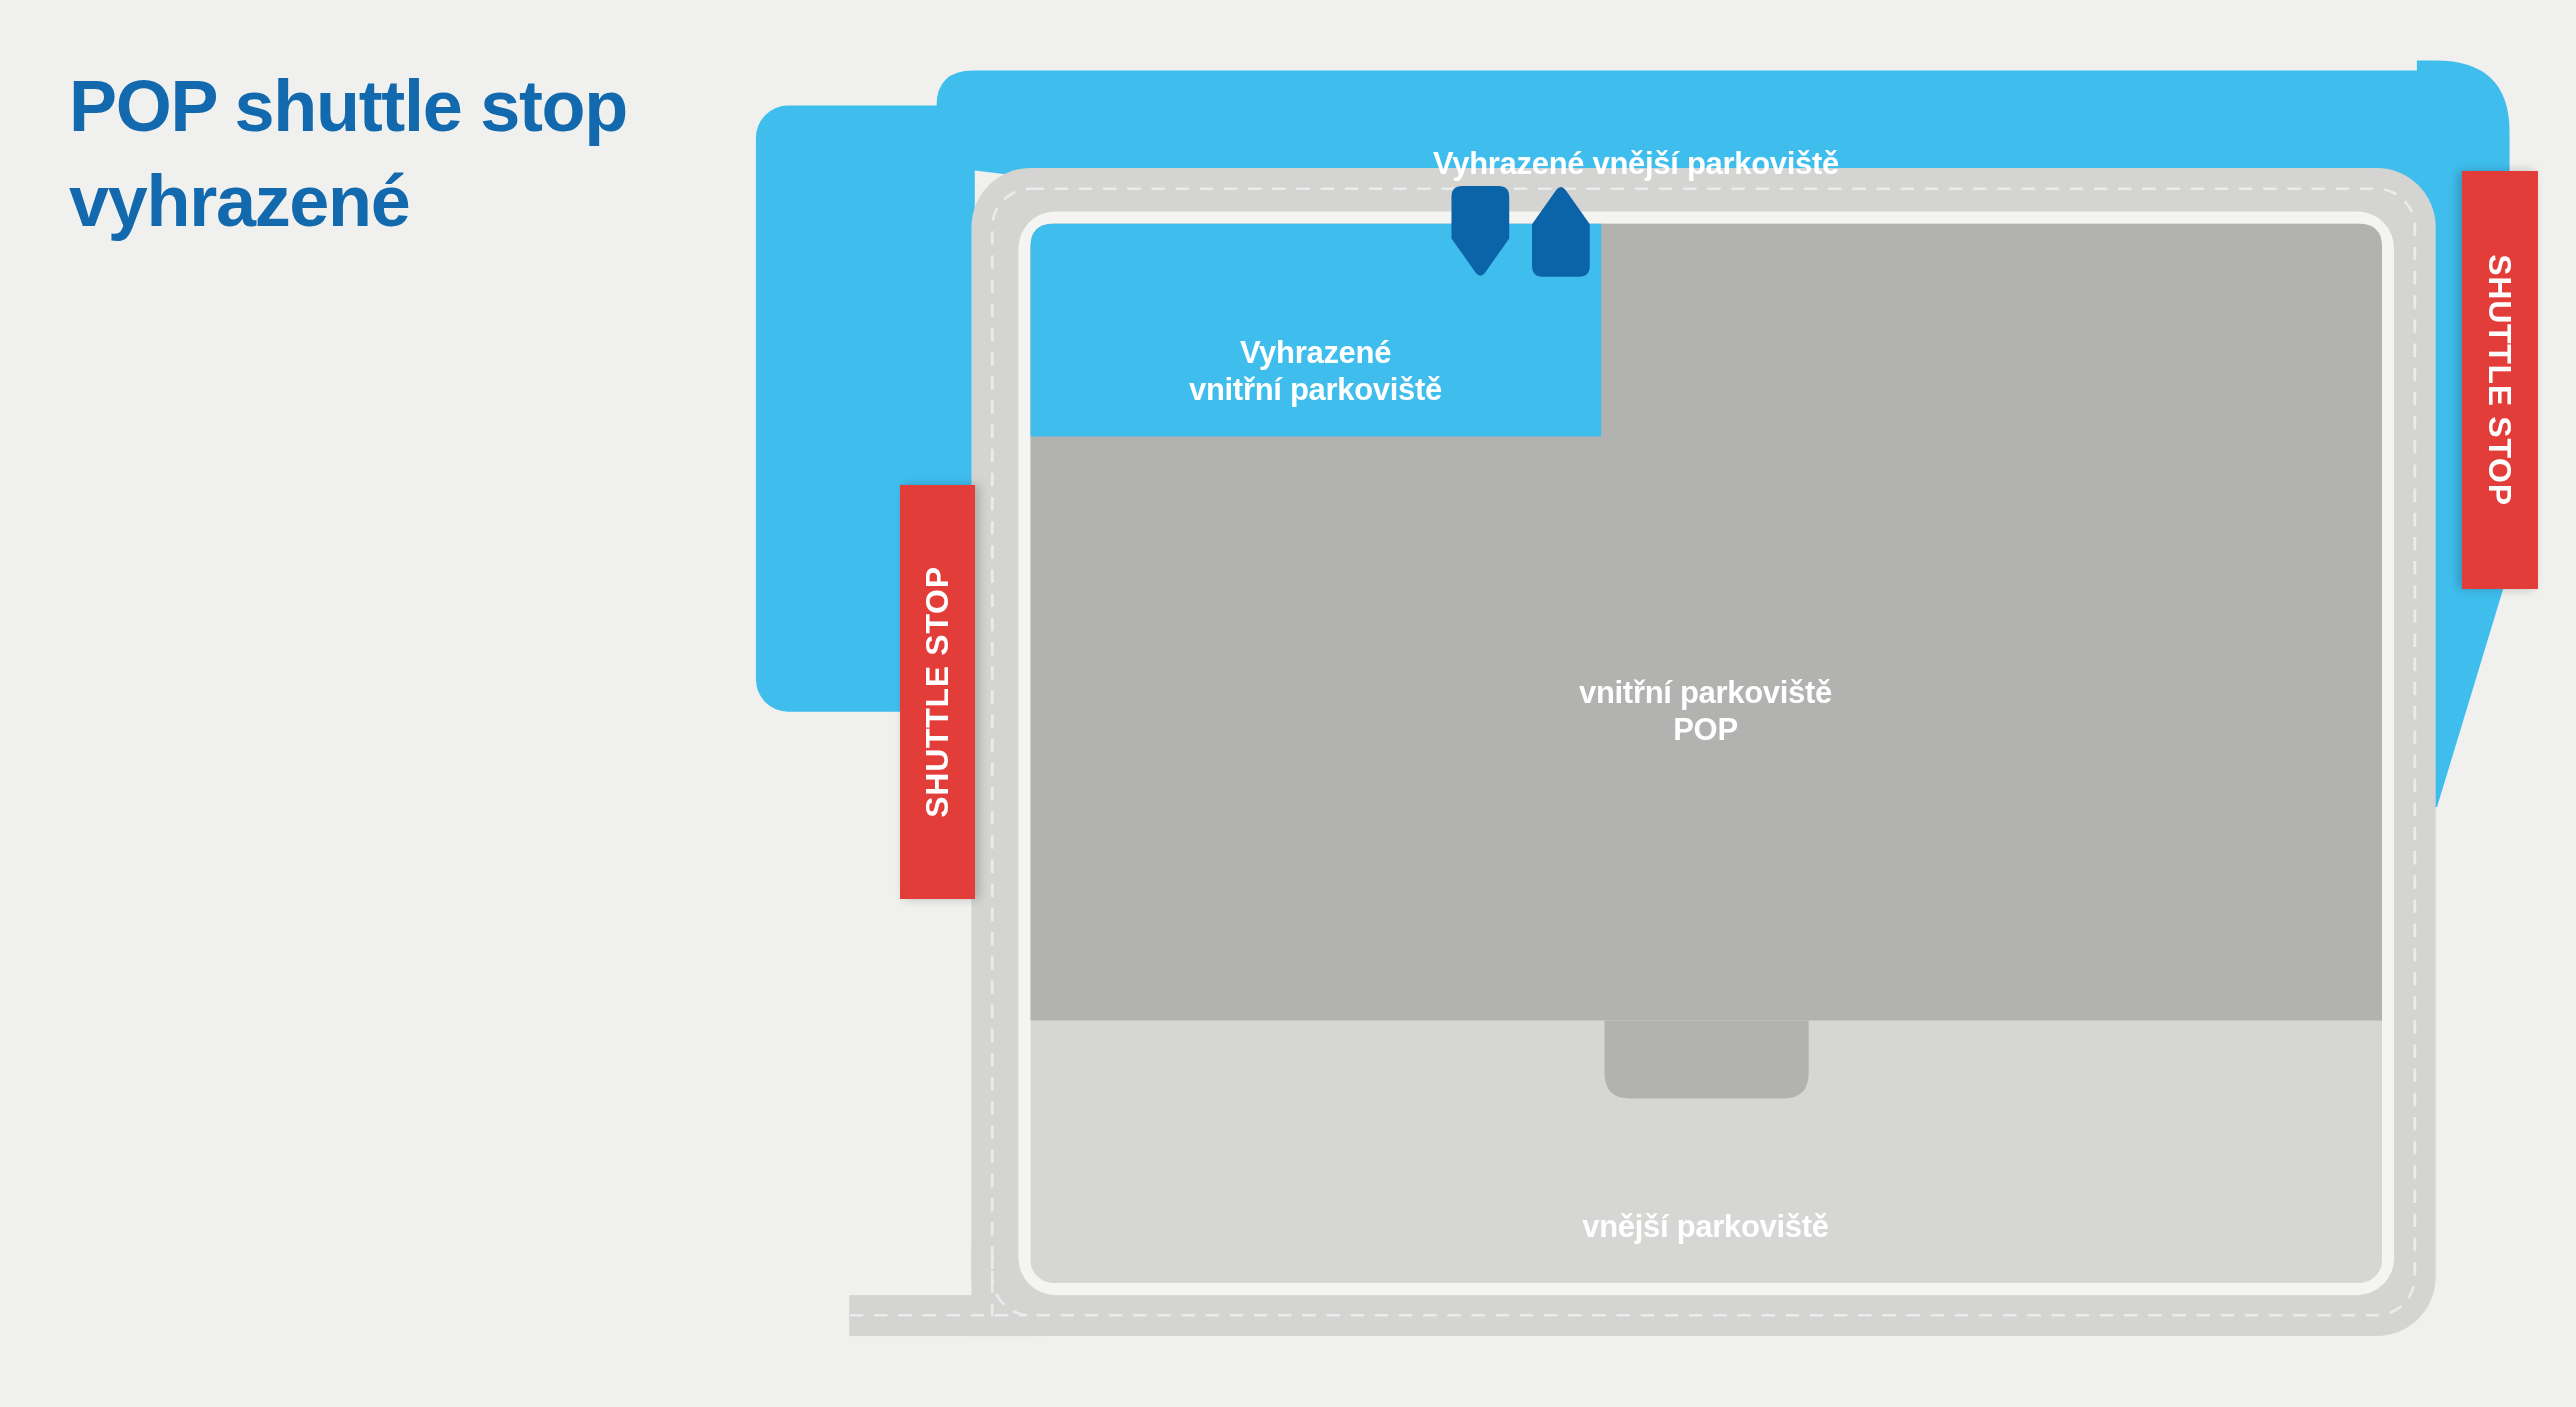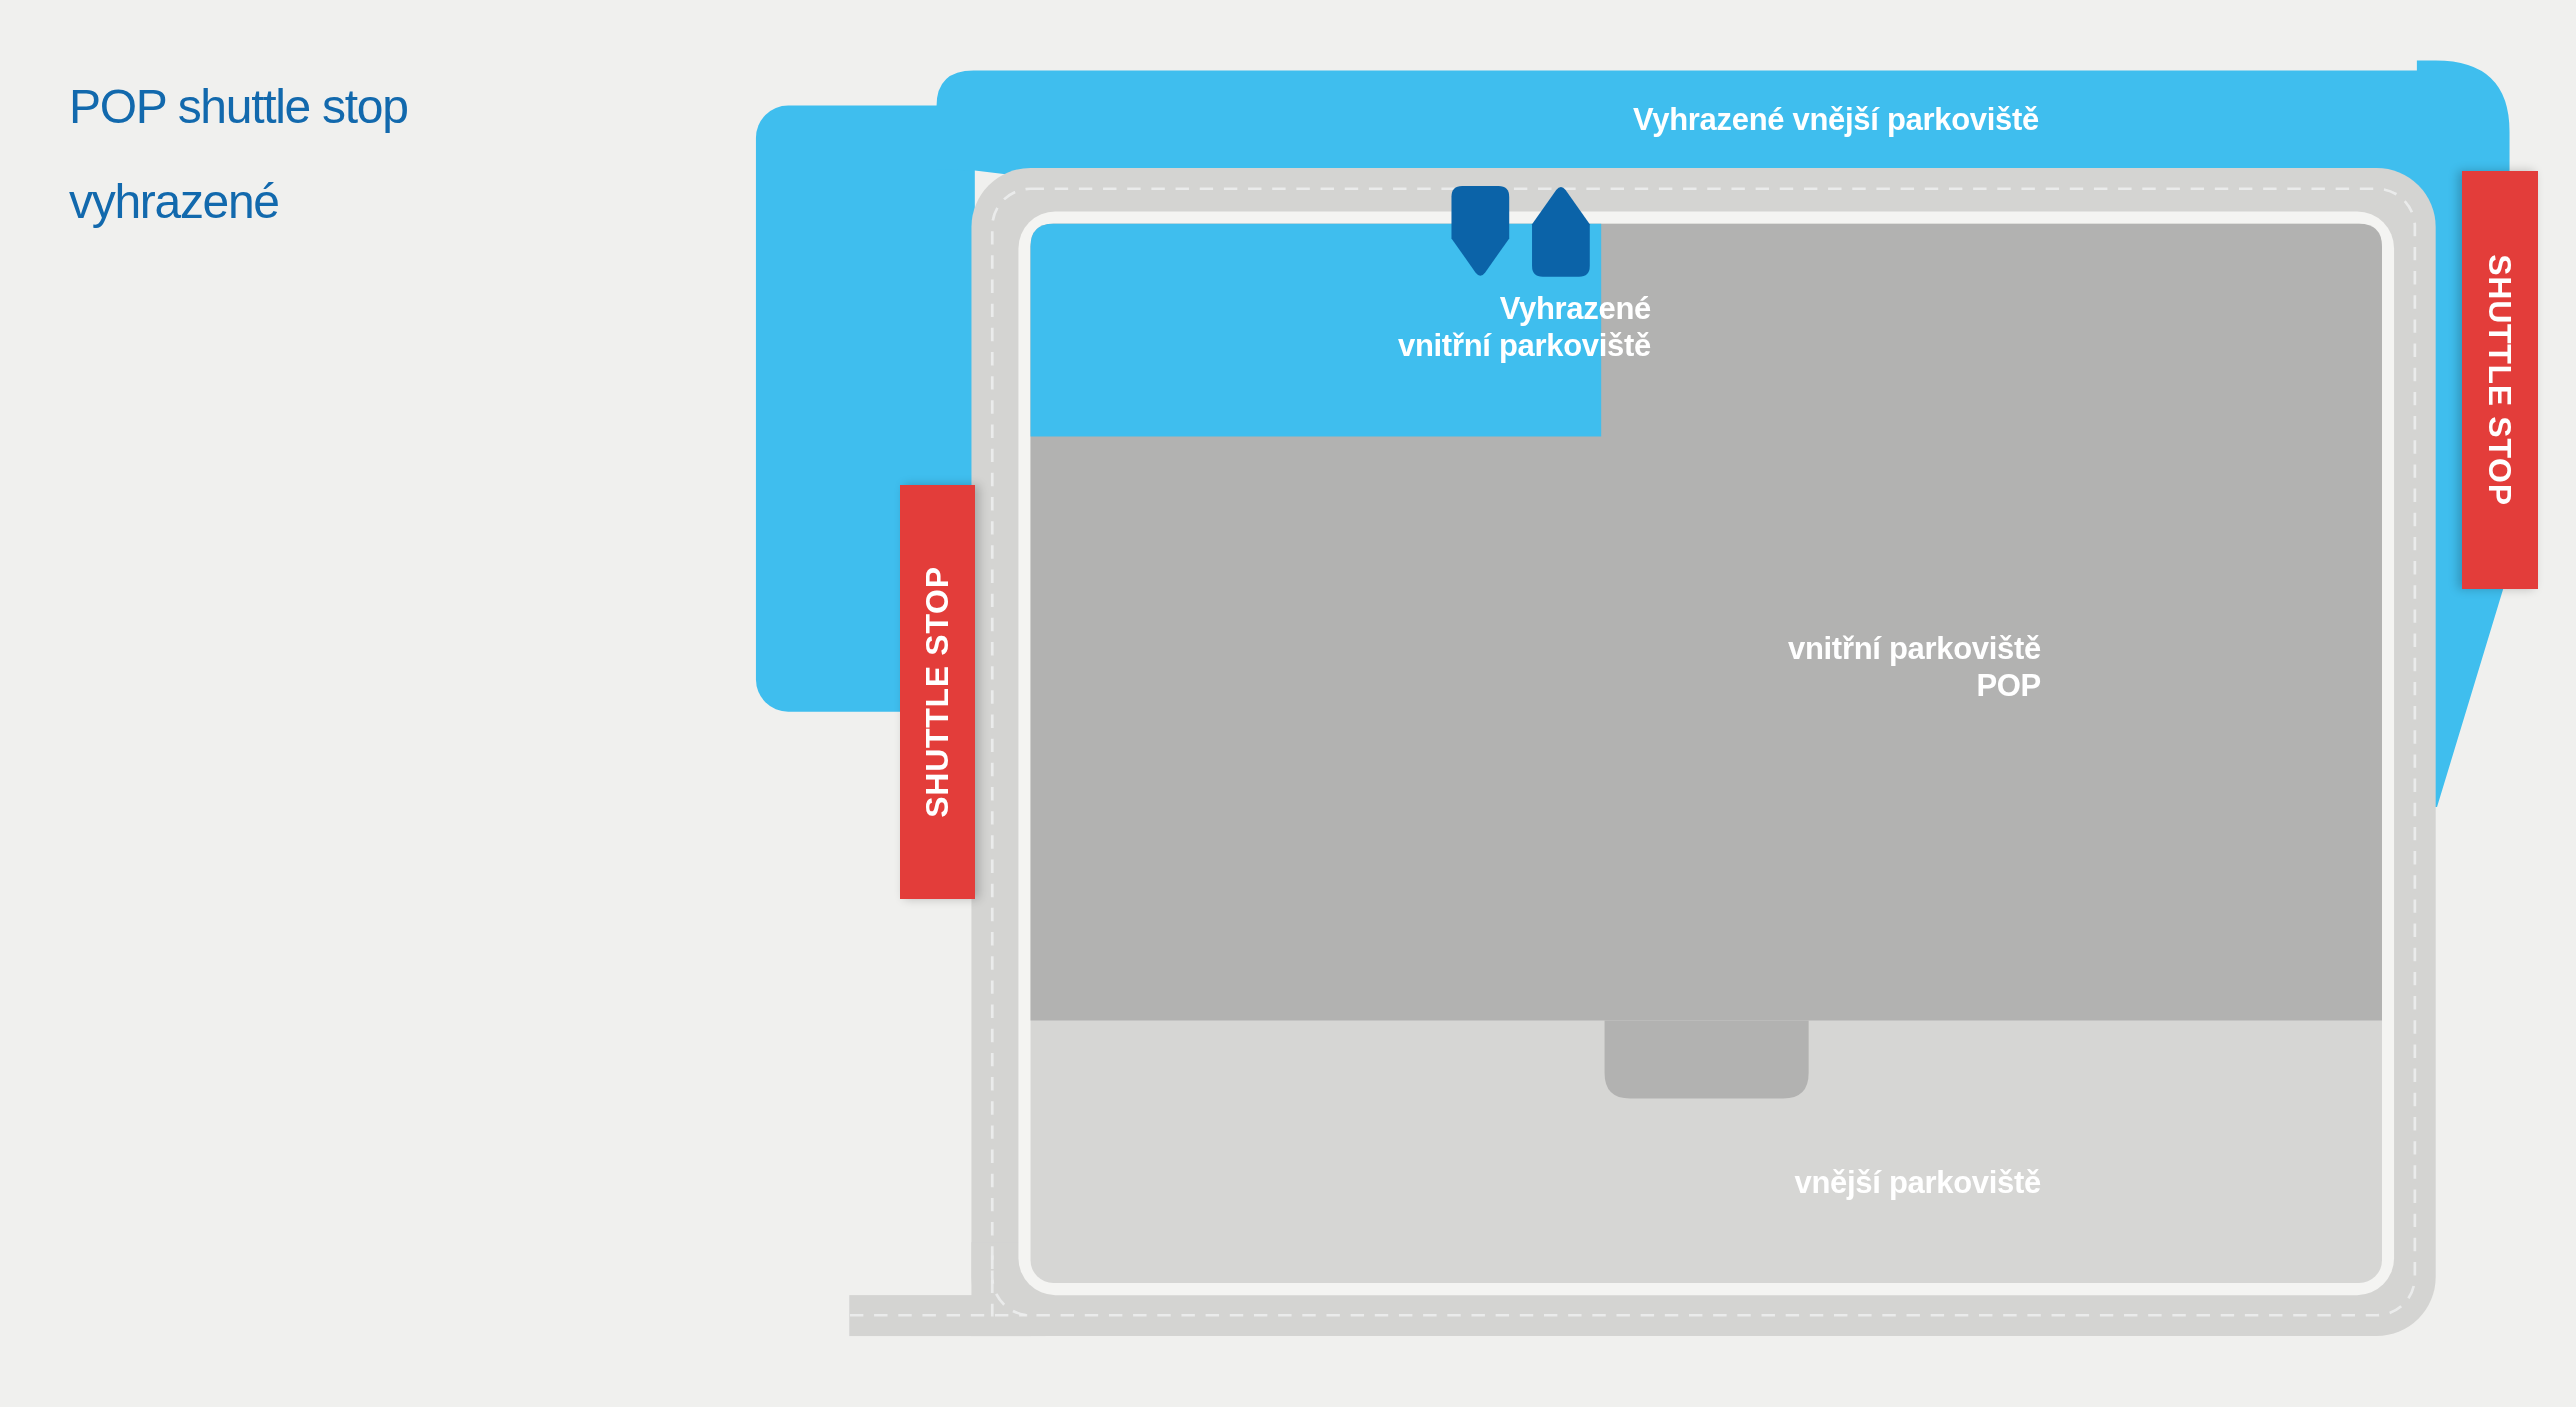--- a/index.html
+++ b/index.html
@@ -16,28 +16,29 @@
     overflow:hidden;
   }
   .stage{position:absolute;inset:0;width:2576px;height:1408px;}
   svg.map{position:absolute;left:0;top:0;width:2576px;height:1408px;}
   .dash{
     fill:none;stroke:var(--c-dash);stroke-width:4;
     stroke-dasharray:20 16;opacity:.9;
   }
   .page-title{
     position:absolute;left:69px;top:59px;width:772px;
-    color:var(--c-titleblue);font-weight:normal;
-    font-size:48px;line-height:95px;letter-spacing:-1.3px;
+    color:var(--c-titleblue);font-weight:bold;
+    font-size:72px;line-height:95px;letter-spacing:-1.3px;
   }
   .page-title span{display:block;}
   .lbl{
     position:absolute;color:var(--c-white);font-weight:bold;
     font-size:31px;line-height:37px;letter-spacing:-0.3px;
-    text-align:right;
+    text-align:center;
+    margin-top:44px;
   }
   .lbl span{display:block;}
   .badge{
     position:absolute;background:var(--c-red);
     display:flex;align-items:center;justify-content:center;
     color:var(--c-white);font-weight:bold;font-size:32px;letter-spacing:0.7px;
     box-shadow:0 4px 9.4px rgba(0,0,0,.22);
     transform-origin:0 0;white-space:nowrap;
   }
   .badge-left{

